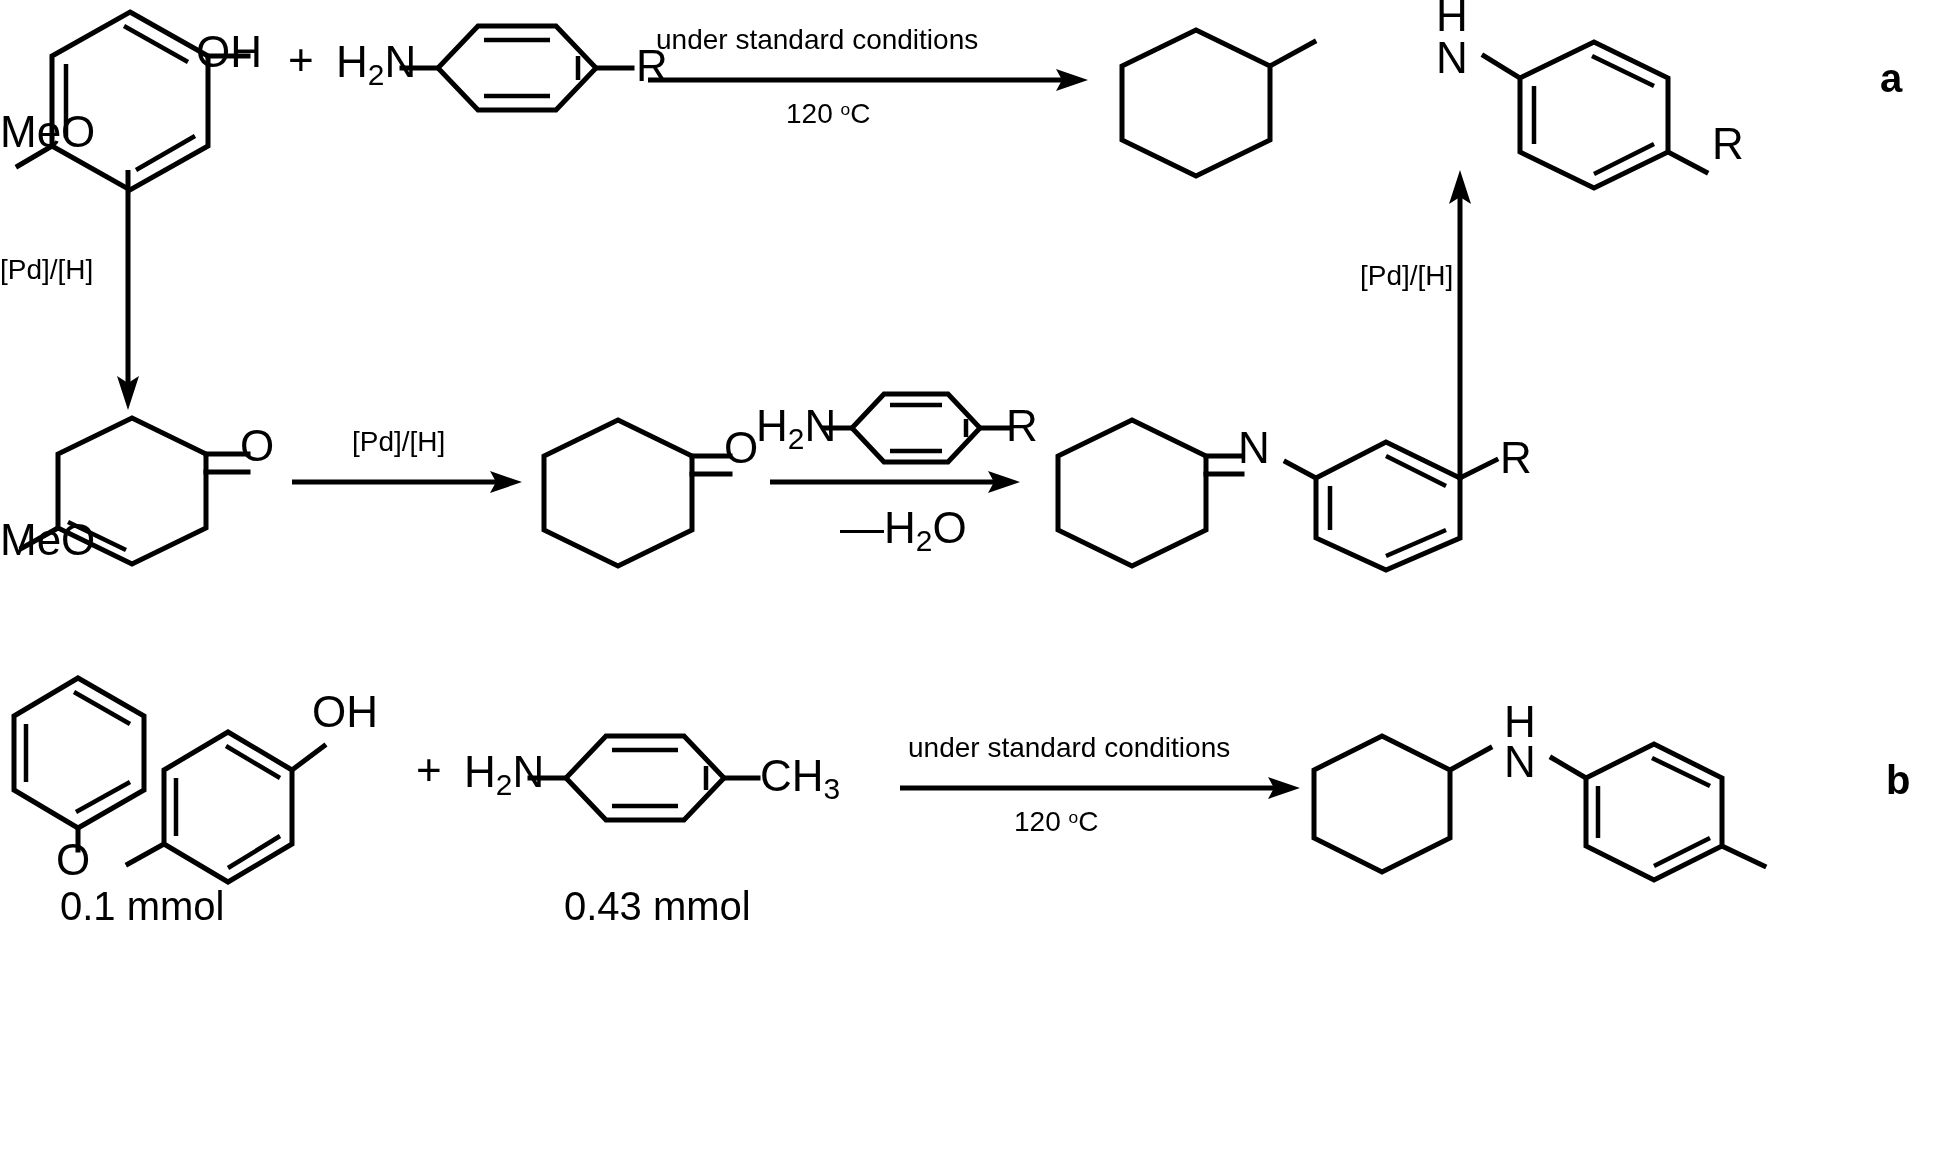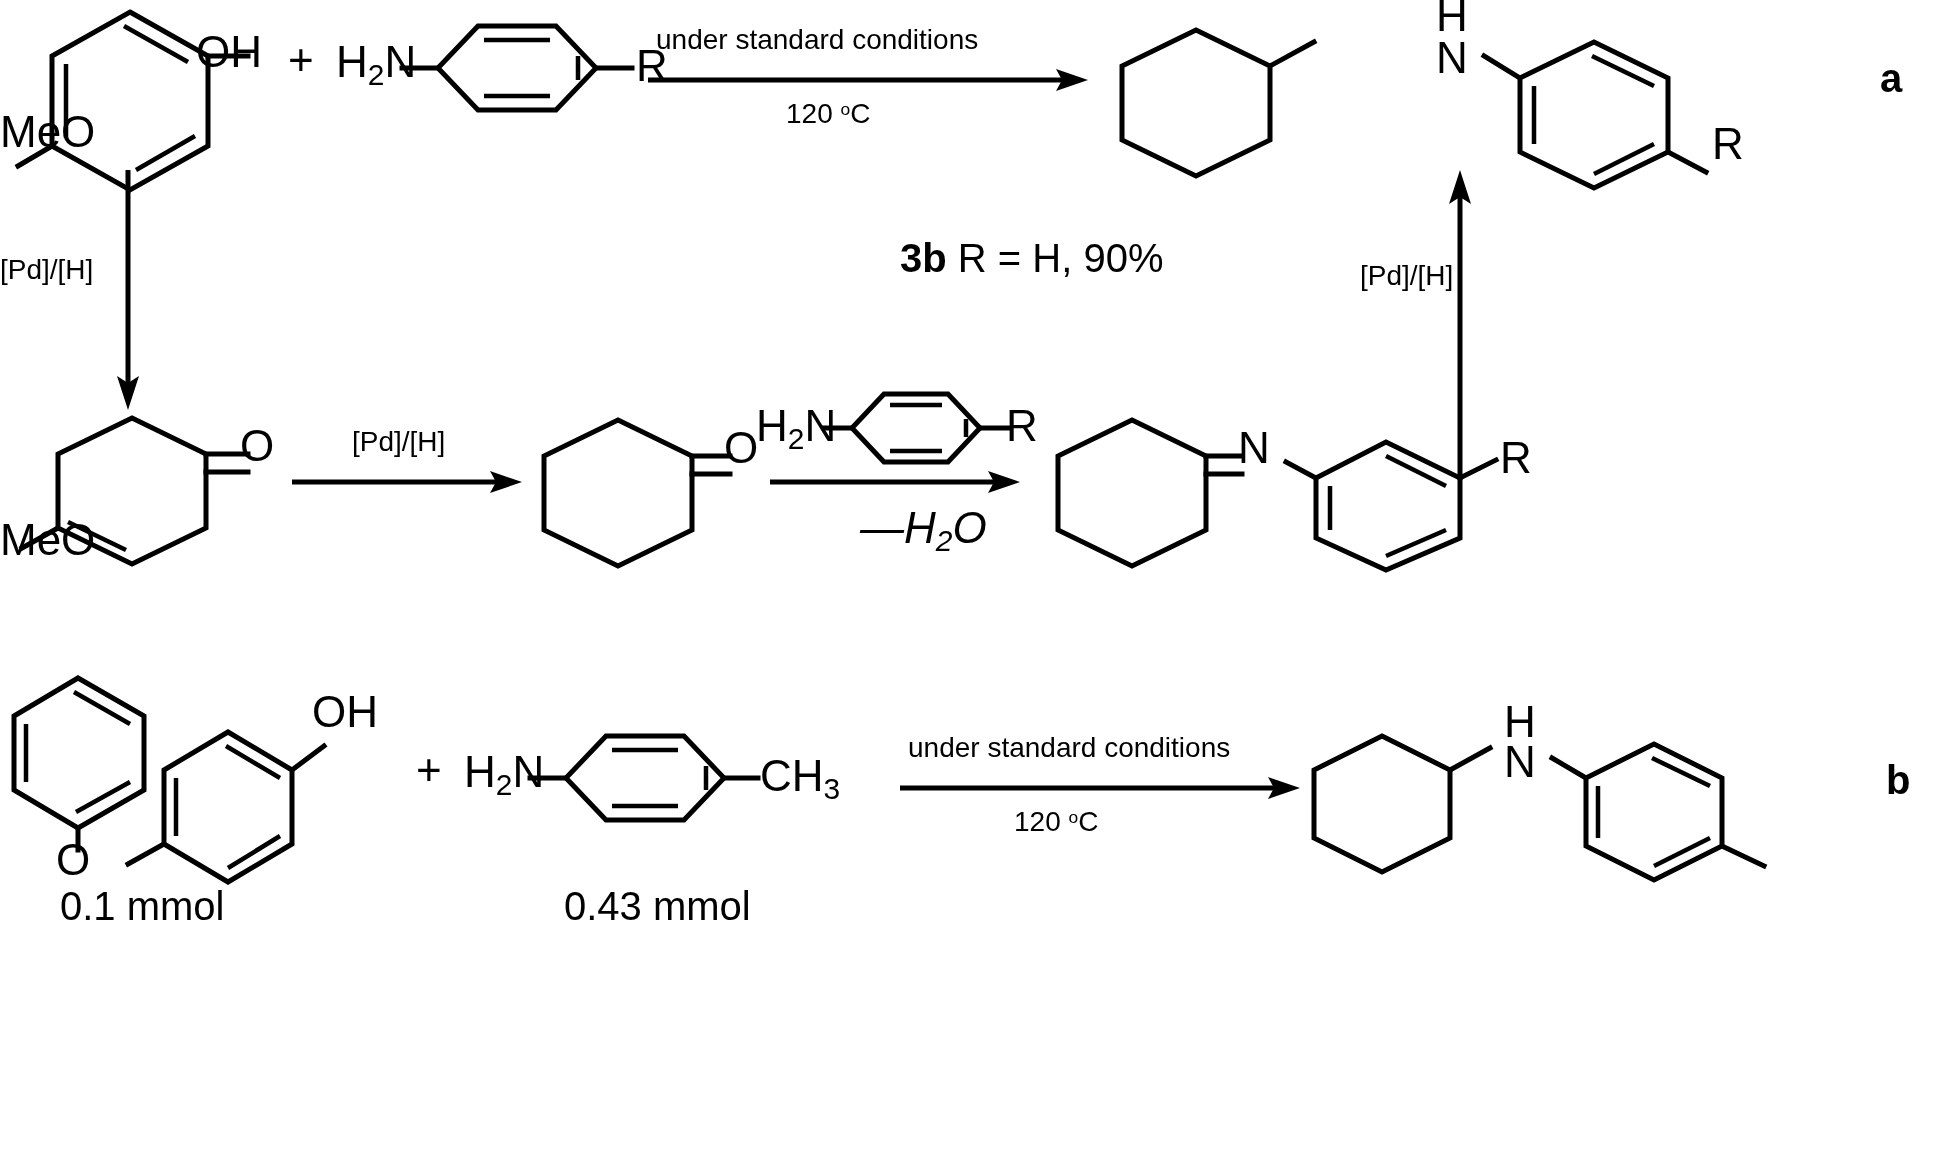--- a/index.html
+++ b/index.html
@@ -103,21 +103,20 @@
 
   <div class="struct" style="left:648px; top:60px;">
     <svg width="440" height="40" viewBox="0 0 440 40">
       <line class="arrowline" x1="0" y1="20" x2="418" y2="20"></line>
       <polygon class="arrowhead" points="440,20 408,9 414,20 408,31"></polygon>
     </svg>
   </div>
   <div class="lbl t-cond" style="left:656px; top:26px;">under standard conditions</div>
   <div class="lbl t-cond" style="left:786px; top:100px;"><span>120</span> <span class="sup">o</span><span>C</span></div>
 
-  <div class="lbl t-yield" style="left:900px; top:238px;"><span class="bold">3b</span><span> R = H, 90%</span></div>
 
   <div class="struct" style="left:1118px; top:22px;">
     <svg width="220" height="150" viewBox="0 0 220 150">
       <polygon class="bond" points="78,8 152,44 152,118 78,154 4,118 4,44"></polygon>
 
       <line class="bond" x1="152" y1="44" x2="196" y2="20"></line>
     </svg>
   </div>
   <div class="lbl t-atom" style="left:1436px; top:-6px;">H</div>
   <div class="lbl t-atom" style="left:1436px; top:36px;">N</div>
@@ -198,21 +197,21 @@
       <polygon class="bond" points="6,40 38,6 102,6 134,40 102,74 38,74"></polygon>
       <line class="bond-thin" x1="44" y1="17" x2="96" y2="17"></line>
       <line class="bond-thin" x1="44" y1="63" x2="96" y2="63"></line>
       <line class="bond-thin" x1="120" y1="31" x2="120" y2="49"></line>
       <line class="bond" x1="6" y1="40" x2="-22" y2="40"></line>
       <line class="bond" x1="134" y1="40" x2="162" y2="40"></line>
     </svg>
   </div>
   <div class="lbl t-atom" style="left:1006px; top:404px;">R</div>
 
-  <div class="lbl t-atom" style="left:860px; top:506px;font-style:italic;"><span>—H</span><span class="sub">2</span><span>O</span></div>
+  <div class="lbl t-atom" style="left:840px; top:506px;"><span>—H</span><span class="sub">2</span><span>O</span></div>
 
   <div class="struct" style="left:1062px; top:414px;">
     <svg width="200" height="150" viewBox="0 0 200 150">
       <polygon class="bond" points="70,6 144,42 144,116 70,152 -4,116 -4,42"></polygon>
 
       <line class="bond" x1="144" y1="42" x2="180" y2="42"></line>
       <line class="bond" x1="144" y1="60" x2="180" y2="60"></line>
     </svg>
   </div>
   <div class="lbl t-atom" style="left:1238px; top:426px;">N</div>

